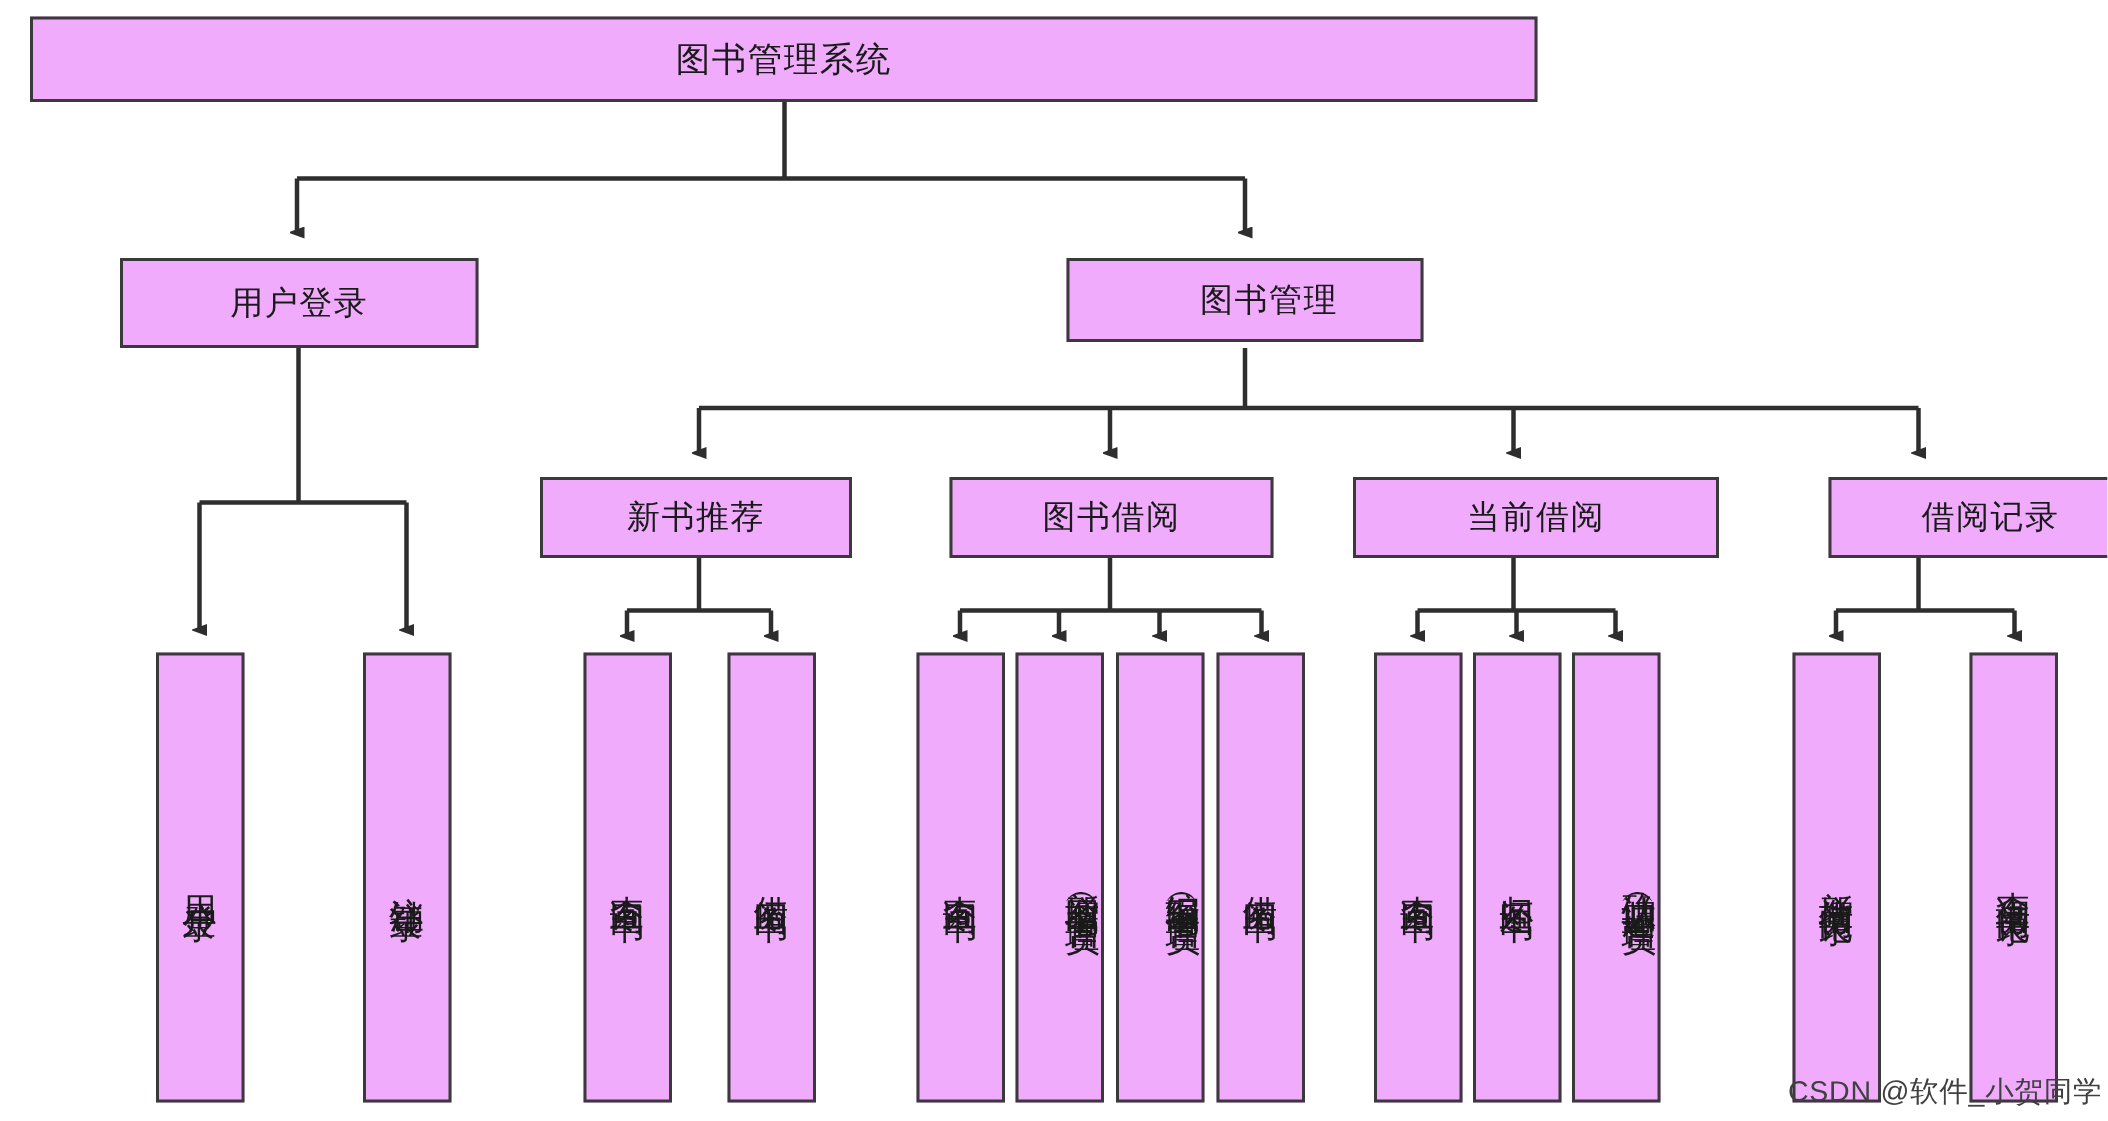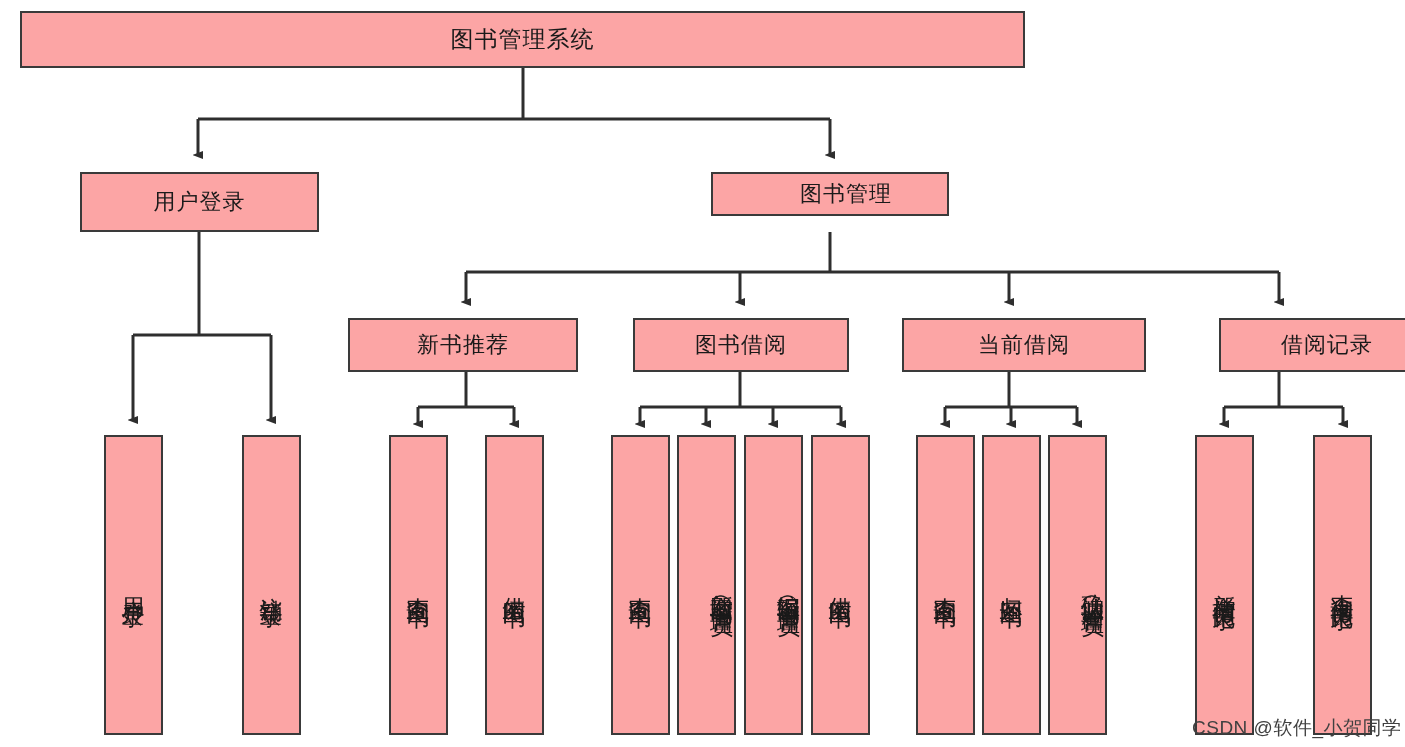--- a/index.html
+++ b/index.html
@@ -22,21 +22,21 @@
     left: 0;
     top: 0;
     width: 1405px;
     height: 747px;
     pointer-events: none;
   }
   .node {
     position: absolute;
     box-sizing: border-box;
     border: 2px solid #3a3a3a;
-    background: #fca5a5;
+    background: #f0abfc;
     display: flex;
     align-items: center;
     justify-content: center;
     color: #1a1a1a;
     letter-spacing: 1px;
   }
   .node.horiz {
     font-size: 22px;
     line-height: 1.2;
   }
@@ -121,25 +121,25 @@
     </g>
   </svg>
 
   <div class="node horiz root" style="left:20px; top:11px; width:1005px; height:57px;">
     <span>图书管理系统</span>
   </div>
 
   <div class="node horiz" style="left:80px; top:172px; width:239px; height:60px;">
     <span>用户登录</span>
   </div>
-  <div class="node horiz" style="left:711px; top:172px; width:238px; height:44px;padding-left:32px;">
+  <div class="node horiz" style="left:711px; top:172px; width:238px; height:56px;padding-left:32px;">
     <span>图书管理</span>
   </div>
 
-  <div class="node horiz" style="left:348px; top:318px; width:230px; height:54px;">
+  <div class="node horiz" style="left:360px; top:318px; width:208px; height:54px;">
     <span>新书推荐</span>
   </div>
   <div class="node horiz" style="left:633px; top:318px; width:216px; height:54px;">
     <span>图书借阅</span>
   </div>
   <div class="node horiz" style="left:902px; top:318px; width:244px; height:54px;">
     <span>当前借阅</span>
   </div>
   <div class="node horiz" style="left:1171px; top:318px; width:216px; height:54px;margin-left:48px;">
     <span>借阅记录</span>

